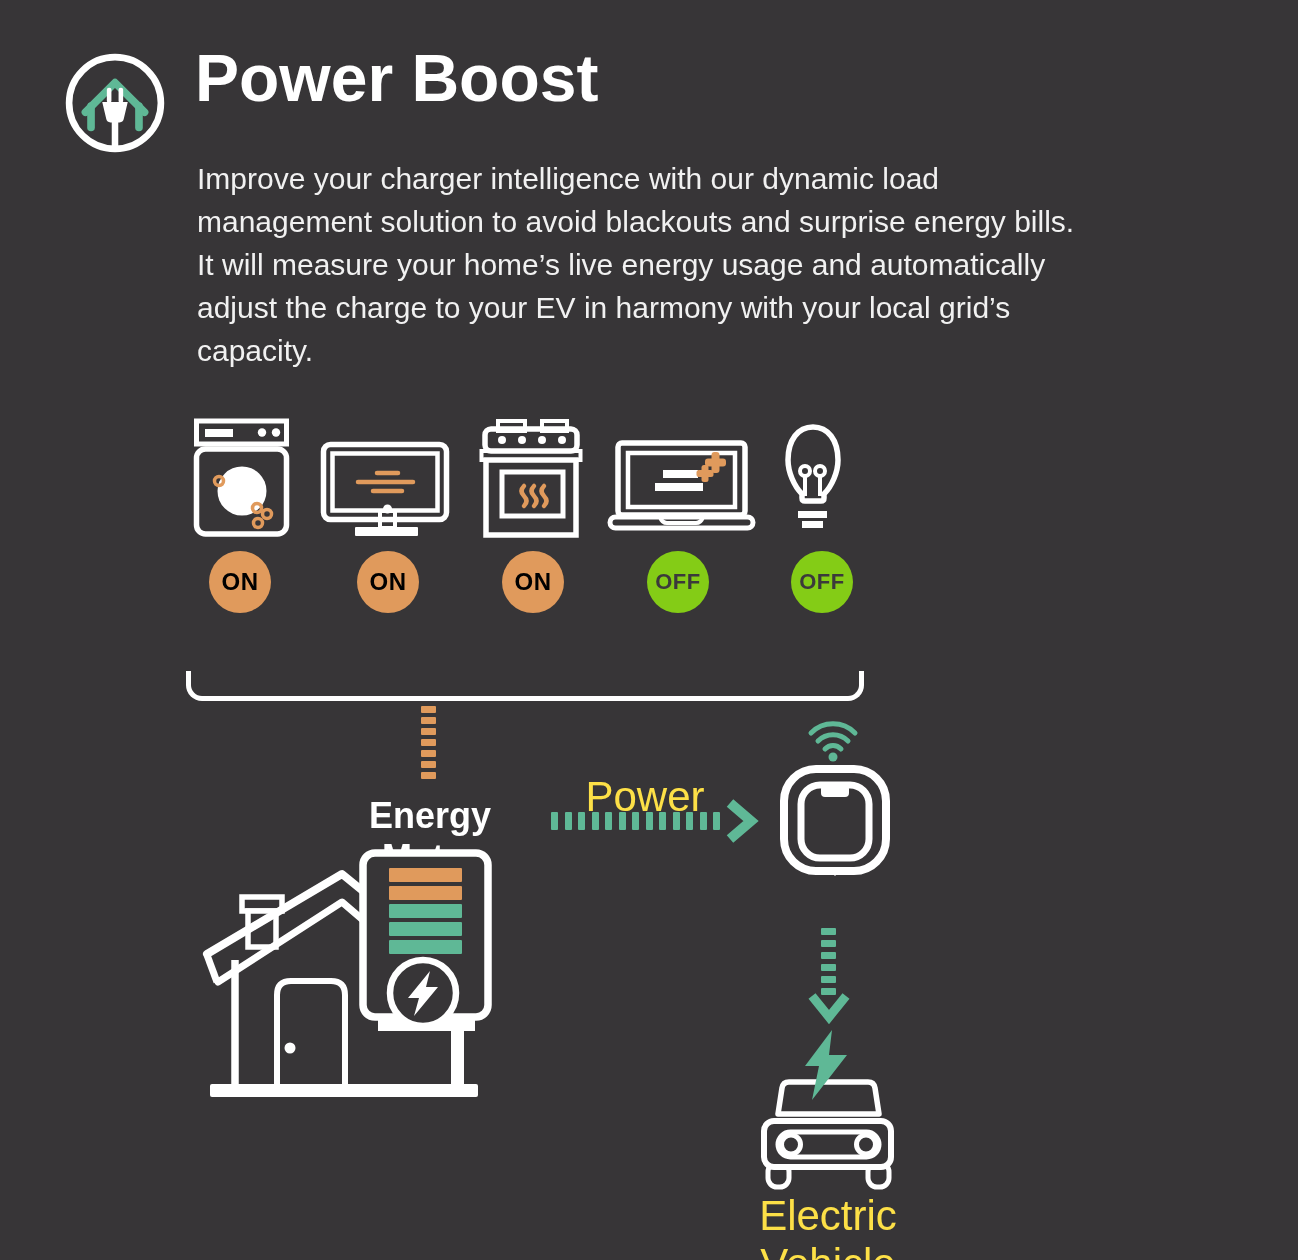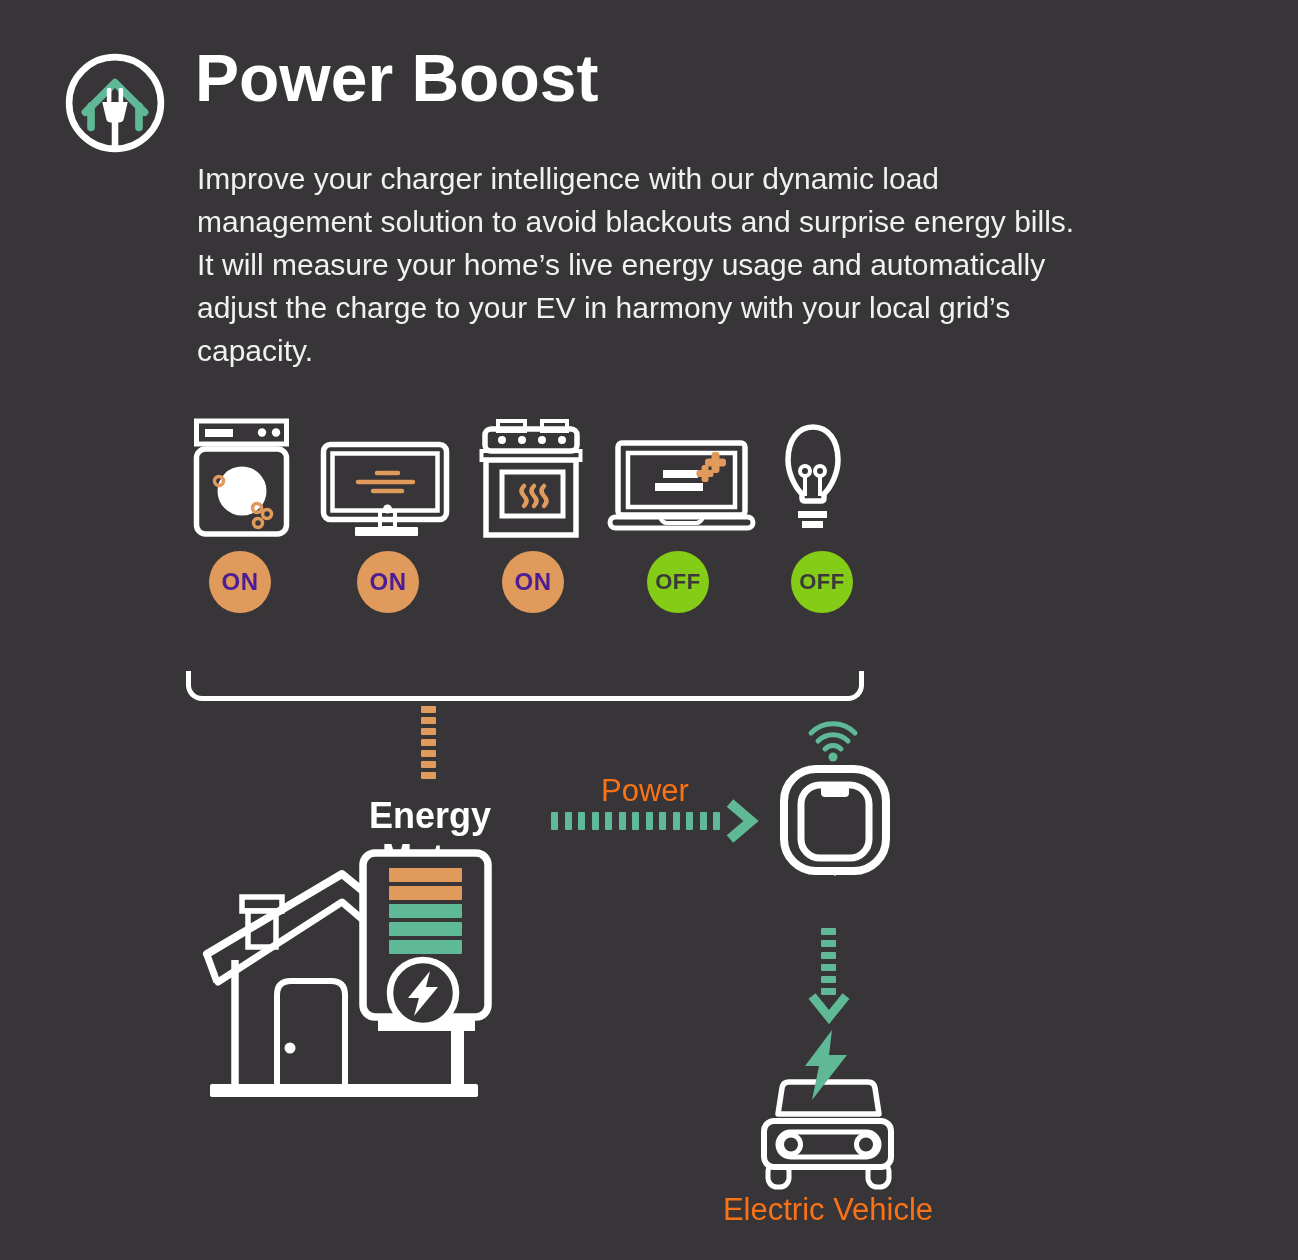--- a/index.html
+++ b/index.html
@@ -11,36 +11,36 @@
   .title{
     left:195px;top:40px;font-size:66px;font-weight:800;letter-spacing:0px;color:#fff;
   }
   .desc{
     left:197px;top:157px;width:892px;font-size:30px;line-height:43px;color:#F1F1F1;font-weight:400;
   }
   .badge{
     width:62px;height:62px;border-radius:50%;display:flex;align-items:center;justify-content:center;
     font-weight:700;letter-spacing:.5px;top:551px;
   }
-  .badge.on{background:#E09A5C;color:#4c1d95;font-size:24px;}
+  .badge.on{background:#E09A5C;color:#000000;font-size:24px;}
   .badge.off{background:#84cc16;color:#3B393B;font-size:22px;}
   .appl-label{left:197px;top:641px;font-size:30px;color:#F1F1F1;}
   .brace{
     left:186px;top:671px;width:668px;height:25px;
     border-left:5px solid #fff;border-right:5px solid #fff;border-bottom:5px solid #fff;
     border-radius:0 0 16px 16px;
   }
   .vdash{display:flex;flex-direction:column;gap:4px;}
   .vdash span{width:15px;height:7px;border-radius:1px;display:block;}
   .vdash.orange span{background:#E09A5C;}
   .vdash.teal span{background:#5FB896;}
   .hdash{display:flex;flex-direction:row;gap:6.5px;align-items:center;}
   .hdash span{width:7px;height:18px;border-radius:1px;background:#5FB896;display:block;}
   .meter-label{left:332px;top:795px;width:196px;text-align:center;font-size:36px;font-weight:800;color:#fff;}
-  .teal-text{color:#f97316;text-align:center;font-size:31px;}
+  .teal-text{color:#fde047;text-align:center;font-size:42px;}
   .power-label{left:585px;top:773px;width:120px;}
   .wallbox-label{left:704px;top:887px;width:250px;}
   .ev-label{left:703px;top:1192px;width:250px;}
   svg{display:block;overflow:visible;}
 </style>
 </head>
 <body>
 
 <div class="canvas">
 

